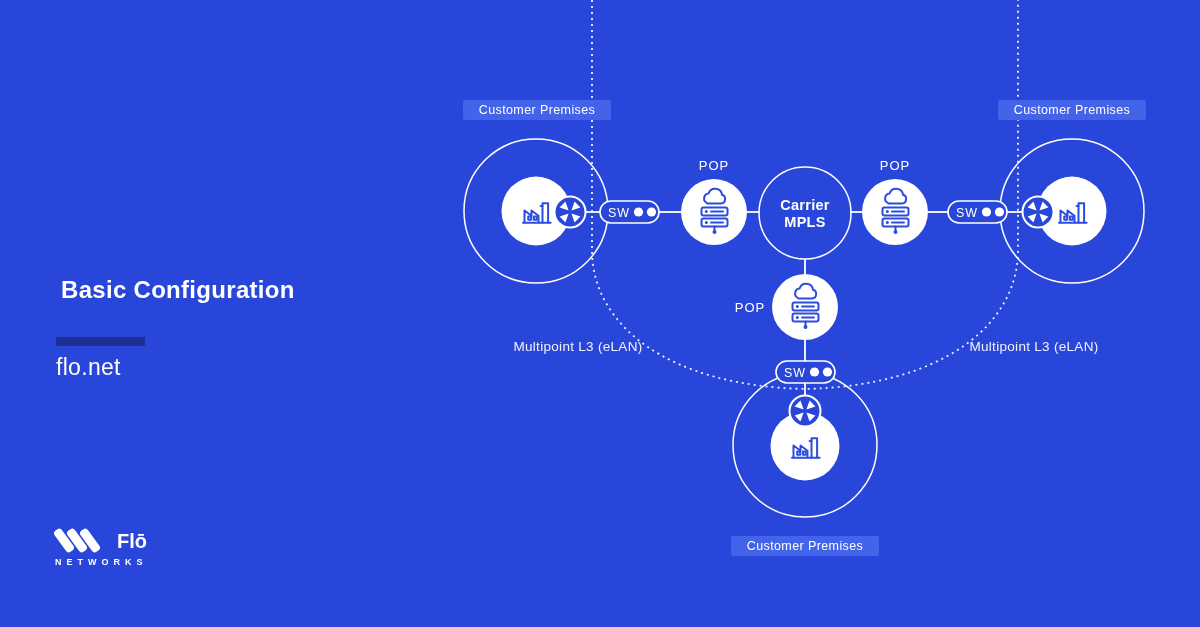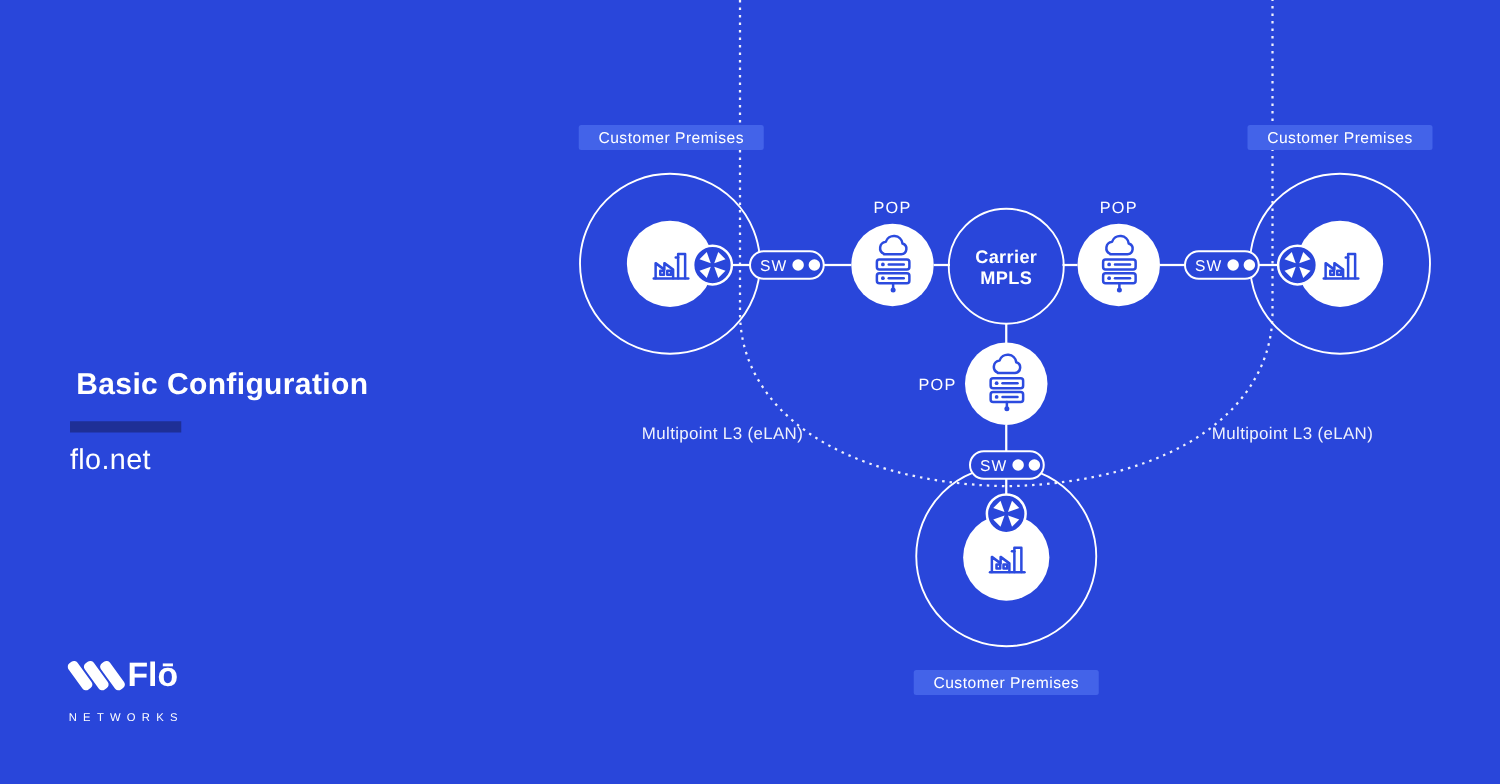--- a/index.html
+++ b/index.html
@@ -15,37 +15,37 @@
   .canvas{
     position:relative;width:1200px;height:627px;overflow:hidden;
     background:var(--background);color:var(--white);
   }
   
   .page-title{
     position:absolute;left:56px;top:243px;
     font-size:42px;font-weight:700;letter-spacing:.3px;color:var(--white);
   }
   .page-subtitle{
-    position:absolute;left:61px;top:294px;
+    position:absolute;left:61px;top:276px;
     font-size:24px;font-weight:600;letter-spacing:.3px;color:var(--white);
   }
   .accent-bar{
     position:absolute;left:56px;top:337px;width:89px;height:9px;
     background:var(--accent_bar);
   }
   .website{
     position:absolute;left:56px;top:354px;
     font-size:23px;font-weight:400;letter-spacing:.3px;color:var(--white);
   }
   
   .brand{position:absolute;left:54px;top:527px;}
   .brand-row{display:flex;align-items:center;}
   .brand-mark{display:block;}
-  .brand-name{font-size:27px;font-weight:600;margin-left:2px;line-height:1;color:var(--white);}
-  .brand-sub{font-size:9px;font-weight:400;letter-spacing:5px;margin-top:15px;margin-left:1px;color:var(--white);}
+  .brand-name{font-size:20px;font-weight:600;margin-left:17px;line-height:1;color:var(--white);}
+  .brand-sub{font-size:9px;font-weight:700;letter-spacing:5px;margin-top:3px;margin-left:1px;color:var(--white);}
   
   .diagram{position:absolute;left:440px;top:0;width:760px;height:627px;}
   .dashed{fill:none;stroke:rgba(255,255,255,.92);stroke-width:1.8;stroke-dasharray:2 4;}
   .outline{fill:none;stroke:var(--white);stroke-width:1.5;}
   .wfill{fill:var(--white);}
   .conn{stroke:var(--white);stroke-width:1.8;}
   .tag-rect{fill:var(--tag_bg);}
   .tag-text{fill:var(--white);font-size:12.5px;letter-spacing:.4px;text-anchor:middle;}
   .pop-label{fill:var(--white);font-size:13px;letter-spacing:1px;text-anchor:middle;}
   .multipoint-label{fill:rgba(255,255,255,.93);font-size:13.5px;letter-spacing:.3px;text-anchor:middle;}

